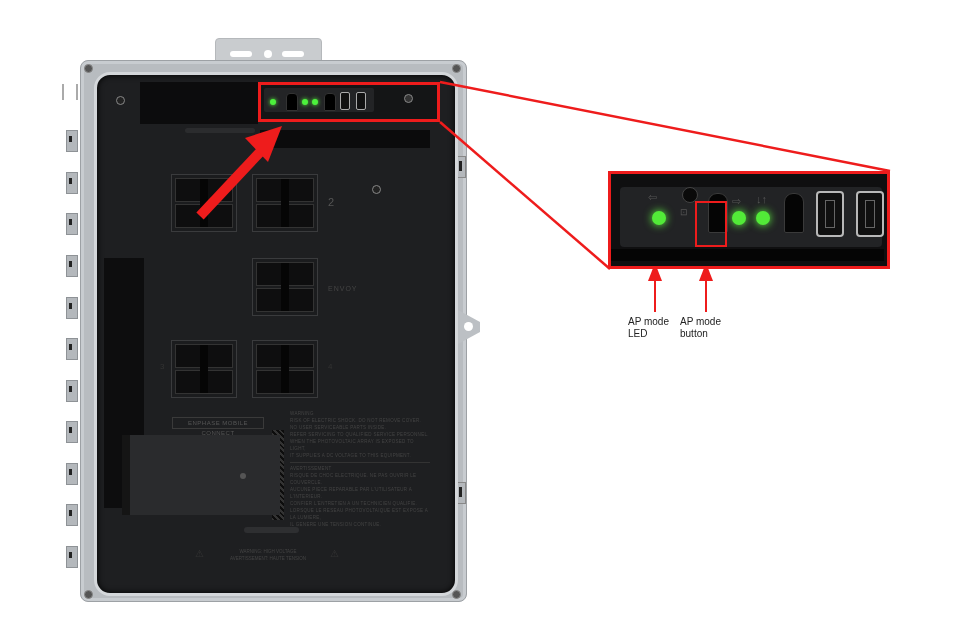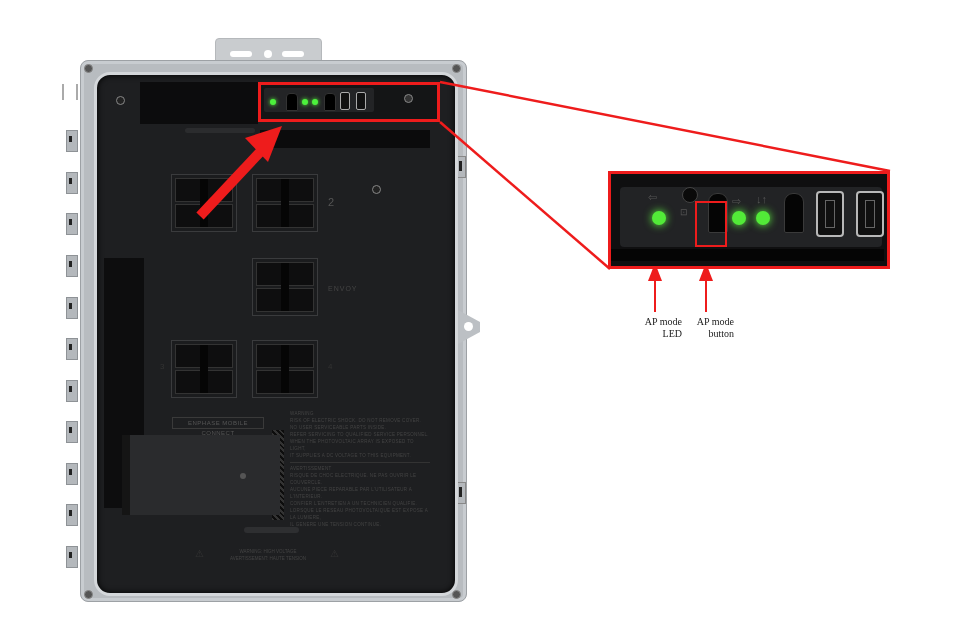--- a/index.html
+++ b/index.html
@@ -37,21 +37,21 @@
   .redbox{border:3px solid #ee1c1c;box-sizing:border-box;}
   .callout{left:608px;top:171px;width:282px;height:98px;background:#0f0f10;}
   .c-inner{left:12px;top:16px;width:262px;height:60px;background:#222325;border-radius:4px;}
   .c-shadow{left:0;top:78px;width:276px;height:12px;background:#050505;}
   .big-led{width:14px;height:14px;border-radius:50%;background:#52ea38;box-shadow:0 0 8px #63ff44;}
   .big-usb{width:24px;height:42px;border:2px solid #b8b8b8;border-radius:4px;background:#101010;}
   .big-usb::after{content:"";position:absolute;left:7px;top:7px;width:8px;height:26px;border:1px solid #666;}
   .big-btn{width:18px;height:38px;background:#050505;border-radius:9px 9px 2px 2px;border:1px solid #3a3a3a;}
   .big-screw{width:14px;height:14px;border-radius:50%;background:#0a0a0a;border:1px solid #444;}
   .glyph{font-size:11px;color:#555;}
-  .anno-label{font-size:10px;color:#222;text-align:right;line-height:12px;white-space:nowrap;font-family:Liberation Serif, serif;}
+  .anno-label{font-size:10px;color:#222;text-align:left;line-height:12px;white-space:nowrap;}
 </style>
 </head>
 <body>
 
 <div class="abs tab-top">
   <div class="abs tab-slot" style="left:14px"></div>
   <div class="abs tab-hole"></div>
   <div class="abs tab-slot" style="left:66px"></div>
 </div>
 

